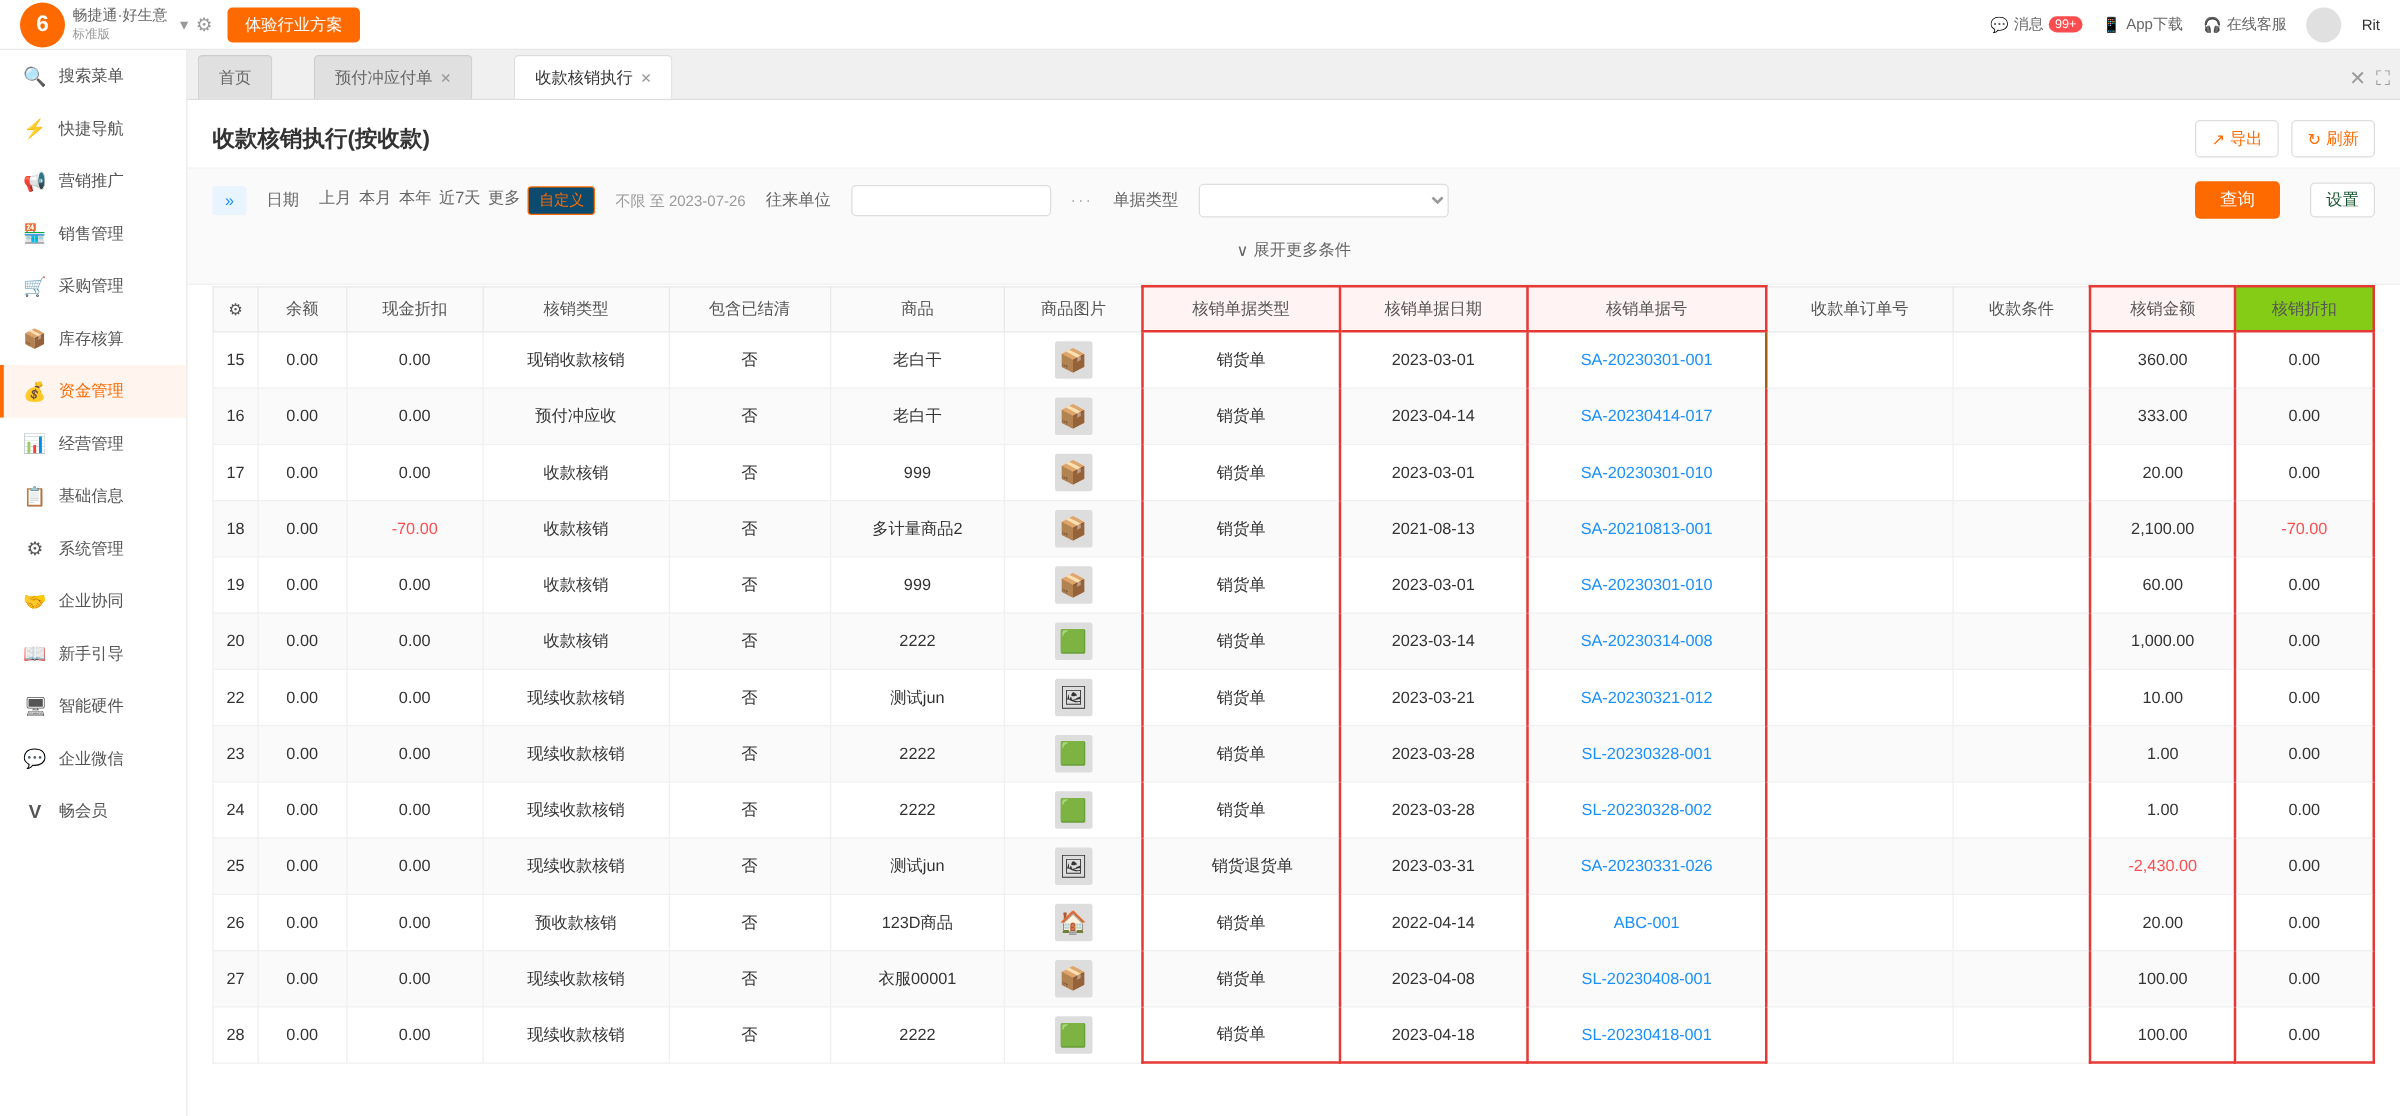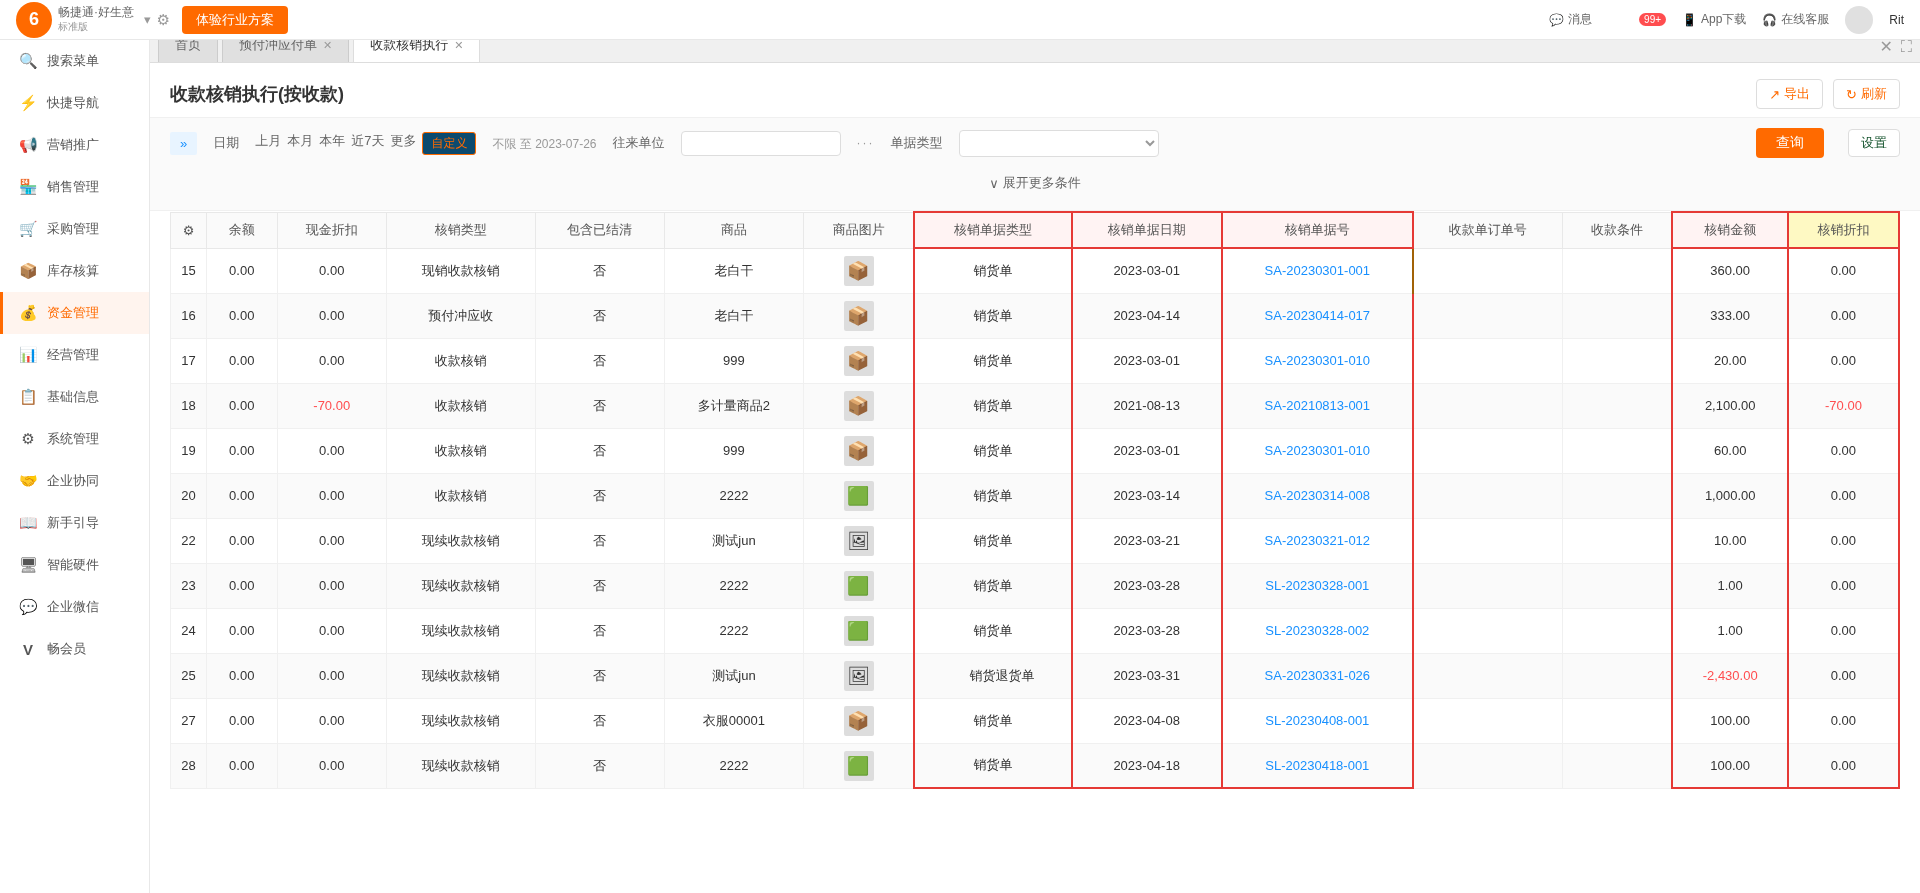--- a/index.html
+++ b/index.html
@@ -51,21 +51,20 @@
       font-size: 12px;
       color: #666;
     }
     .top-right-actions span { cursor: pointer; display: flex; align-items: center; gap: 4px; }
     .badge-red {
       background: #ff4d4f;
       color: white;
       border-radius: 10px;
       padding: 1px 5px;
       font-size: 10px;
-      margin-left: 43px;
     }
     .user-avatar {
       width: 28px; height: 28px;
       background: #e0e0e0;
       border-radius: 50%;
     }
 
     
     .layout { display: flex; height: calc(893px - 40px); }
 
@@ -93,26 +92,27 @@
       color: #ff6a00;
       border-left-color: #ff6a00;
     }
     .sidebar-icon { font-size: 15px; width: 18px; text-align: center; }
 
     
     .main-content { flex: 1; display: flex; flex-direction: column; overflow: hidden; }
 
     
     .tab-bar {
-      height: 23px;
+      height: 40px;
       background: #f0f0f0;
       display: flex;
       align-items: flex-end;
       padding: 0 8px;
       border-bottom: 1px solid #ddd;
+      gap: 29px;
     }
     .tab-item {
       padding: 8px 16px;
       background: #e0e0e0;
       border: 1px solid #ccc;
       border-bottom: none;
       border-radius: 4px 4px 0 0;
       cursor: pointer;
       font-size: 13px;
       color: #666;
@@ -466,21 +466,21 @@
               <th>核销类型</th>
               <th>包含已结清</th>
               <th>商品</th>
               <th>商品图片</th>
               <th style="border:2px solid #e53935;background:#fff3f3;">核销单据类型</th>
               <th style="border:2px solid #e53935;background:#fff3f3;">核销单据日期</th>
               <th style="border:2px solid #e53935;background:#fff3f3;">核销单据号</th>
               <th>收款单订单号</th>
               <th>收款条件</th>
               <th style="border:2px solid #e53935;background:#fff3f3;">核销金额</th>
-              <th style="border:2px solid #e53935;background:#fef9c3;margin-top:11px;">核销折扣</th>
+              <th style="border:2px solid #e53935;background:#84cc16;margin-top:11px;">核销折扣</th>
             </tr>
           </thead>
           <tbody id="table-body">
           <tr>
       <td>15</td>
       <td>0.00</td>
       <td class="">0.00</td>
       <td>现销收款核销</td>
       <td>否</td>
       <td>老白干</td>
@@ -631,20 +631,36 @@
       <td><span class="thumbnail">🖼</span></td>
       <td style="border-left:2px solid #e53935;border-right:2px solid #e53935;padding-left:28px;">销货退货单</td>
       <td style="border-left:2px solid #e53935;border-right:2px solid #e53935;">2023-03-31</td>
       <td style="border-left:2px solid #e53935;border-right:2px solid #e53935;"><a class="link-text">SA-20230331-026</a></td>
       <td></td>
       <td></td>
       <td class="text-red" style="border-left:2px solid #e53935;border-right:2px solid #e53935;">-2,430.00</td>
       <td class="" style="border-left:2px solid #e53935;border-right:2px solid #e53935;">0.00</td>
     </tr>
               <tr>
+      <td>26</td>
+      <td>0.00</td>
+      <td class="">0.00</td>
+      <td>预收款核销</td>
+      <td>否</td>
+      <td>123D商品</td>
+      <td><span class="thumbnail">🏠</span></td>
+      <td style="border-left:2px solid #e53935;border-right:2px solid #e53935;">销货单</td>
+      <td style="border-left:2px solid #e53935;border-right:2px solid #e53935;">2022-04-14</td>
+      <td style="border-left:2px solid #e53935;border-right:2px solid #e53935;"><a class="link-text">ABC-001</a></td>
+      <td></td>
+      <td></td>
+      <td class="" style="border-left:2px solid #e53935;border-right:2px solid #e53935;">20.00</td>
+      <td class="" style="border-left:2px solid #e53935;border-right:2px solid #e53935;">0.00</td>
+    </tr>
+              <tr>
       <td>27</td>
       <td>0.00</td>
       <td class="">0.00</td>
       <td>现续收款核销</td>
       <td>否</td>
       <td>衣服00001</td>
       <td><span class="thumbnail">📦</span></td>
       <td style="border-left:2px solid #e53935;border-right:2px solid #e53935;">销货单</td>
       <td style="border-left:2px solid #e53935;border-right:2px solid #e53935;">2023-04-08</td>
       <td style="border-left:2px solid #e53935;border-right:2px solid #e53935;"><a class="link-text">SL-20230408-001</a></td>

